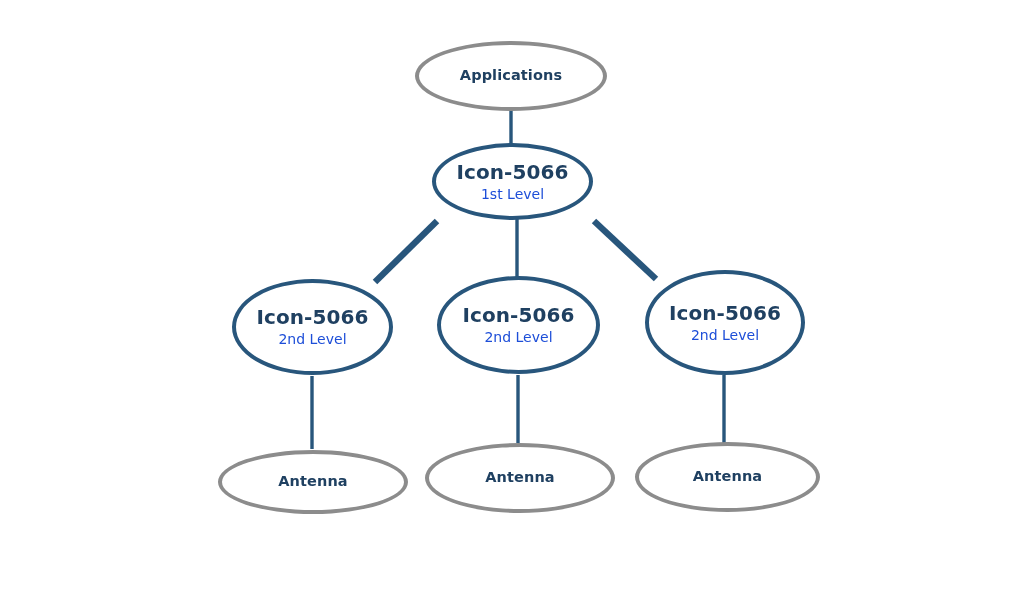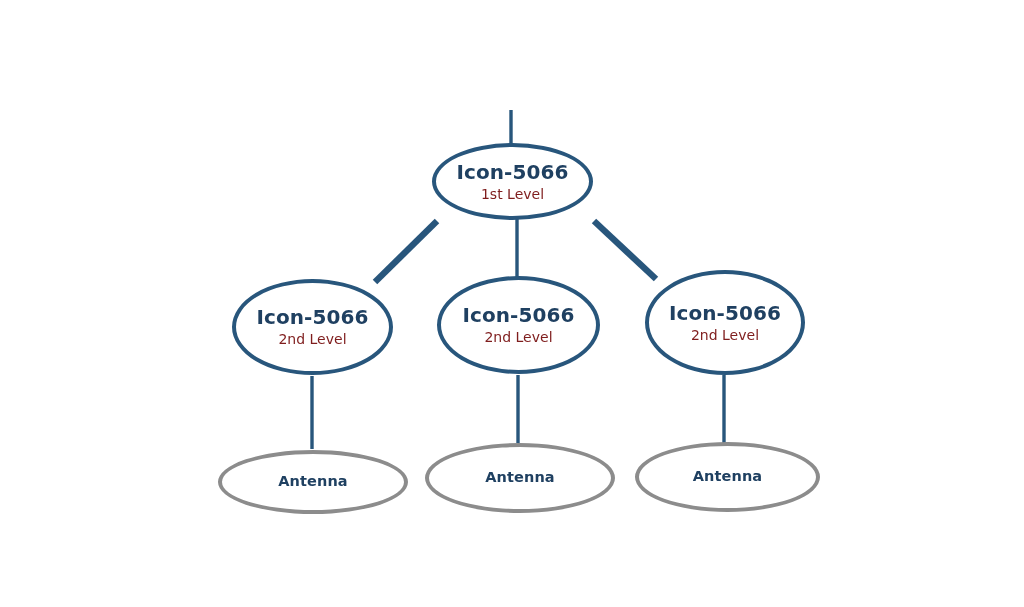--- a/index.html
+++ b/index.html
@@ -47,21 +47,21 @@
   .node-title {
     font-weight: bold;
     font-size: 20px;
     color: #1f4061;
     letter-spacing: 0.1px;
     white-space: nowrap;
   }
   .node-sub {
     font-weight: normal;
     font-size: 14px;
-    color: #7f1d1d;
+    color: #1d4ed8;
     white-space: nowrap;
     margin-top: 1px;
   }
   .node-single .node-title {
     font-size: 14.5px;
   }
 </style>
 </head>
 <body>
 
@@ -70,20 +70,23 @@
   <svg id="edge-layer" viewBox="0 0 1024 607" xmlns="http://www.w3.org/2000/svg">
     <line x1="511" y1="110" x2="511" y2="145" stroke="#28567c" stroke-width="3.4"></line>
     <line x1="437" y1="221" x2="375" y2="282" stroke="#28567c" stroke-width="6.4"></line>
     <line x1="517" y1="213" x2="517" y2="277" stroke="#28567c" stroke-width="3.4"></line>
     <line x1="594" y1="221" x2="656" y2="279" stroke="#28567c" stroke-width="6.4"></line>
     <line x1="312" y1="376" x2="312" y2="449" stroke="#28567c" stroke-width="3.4"></line>
     <line x1="518" y1="375" x2="518" y2="443" stroke="#28567c" stroke-width="3.4"></line>
     <line x1="724" y1="375" x2="724" y2="443" stroke="#28567c" stroke-width="3.4"></line>
   </svg>
 
+  <div class="node node-gray node-single" style="left:415px; top:41px; width:192px; height:70px;">
+    <span class="node-title">Applications</span>
+  </div>
 
   <div class="node node-blue" style="left:432px; top:143px; width:161px; height:77px;">
     <span class="node-title">Icon-5066</span>
     <span class="node-sub">1st Level</span>
   </div>
 
   <div class="node node-blue" style="left:232px; top:279px; width:161px; height:96px;">
     <span class="node-title">Icon-5066</span>
     <span class="node-sub">2nd Level</span>
   </div>

